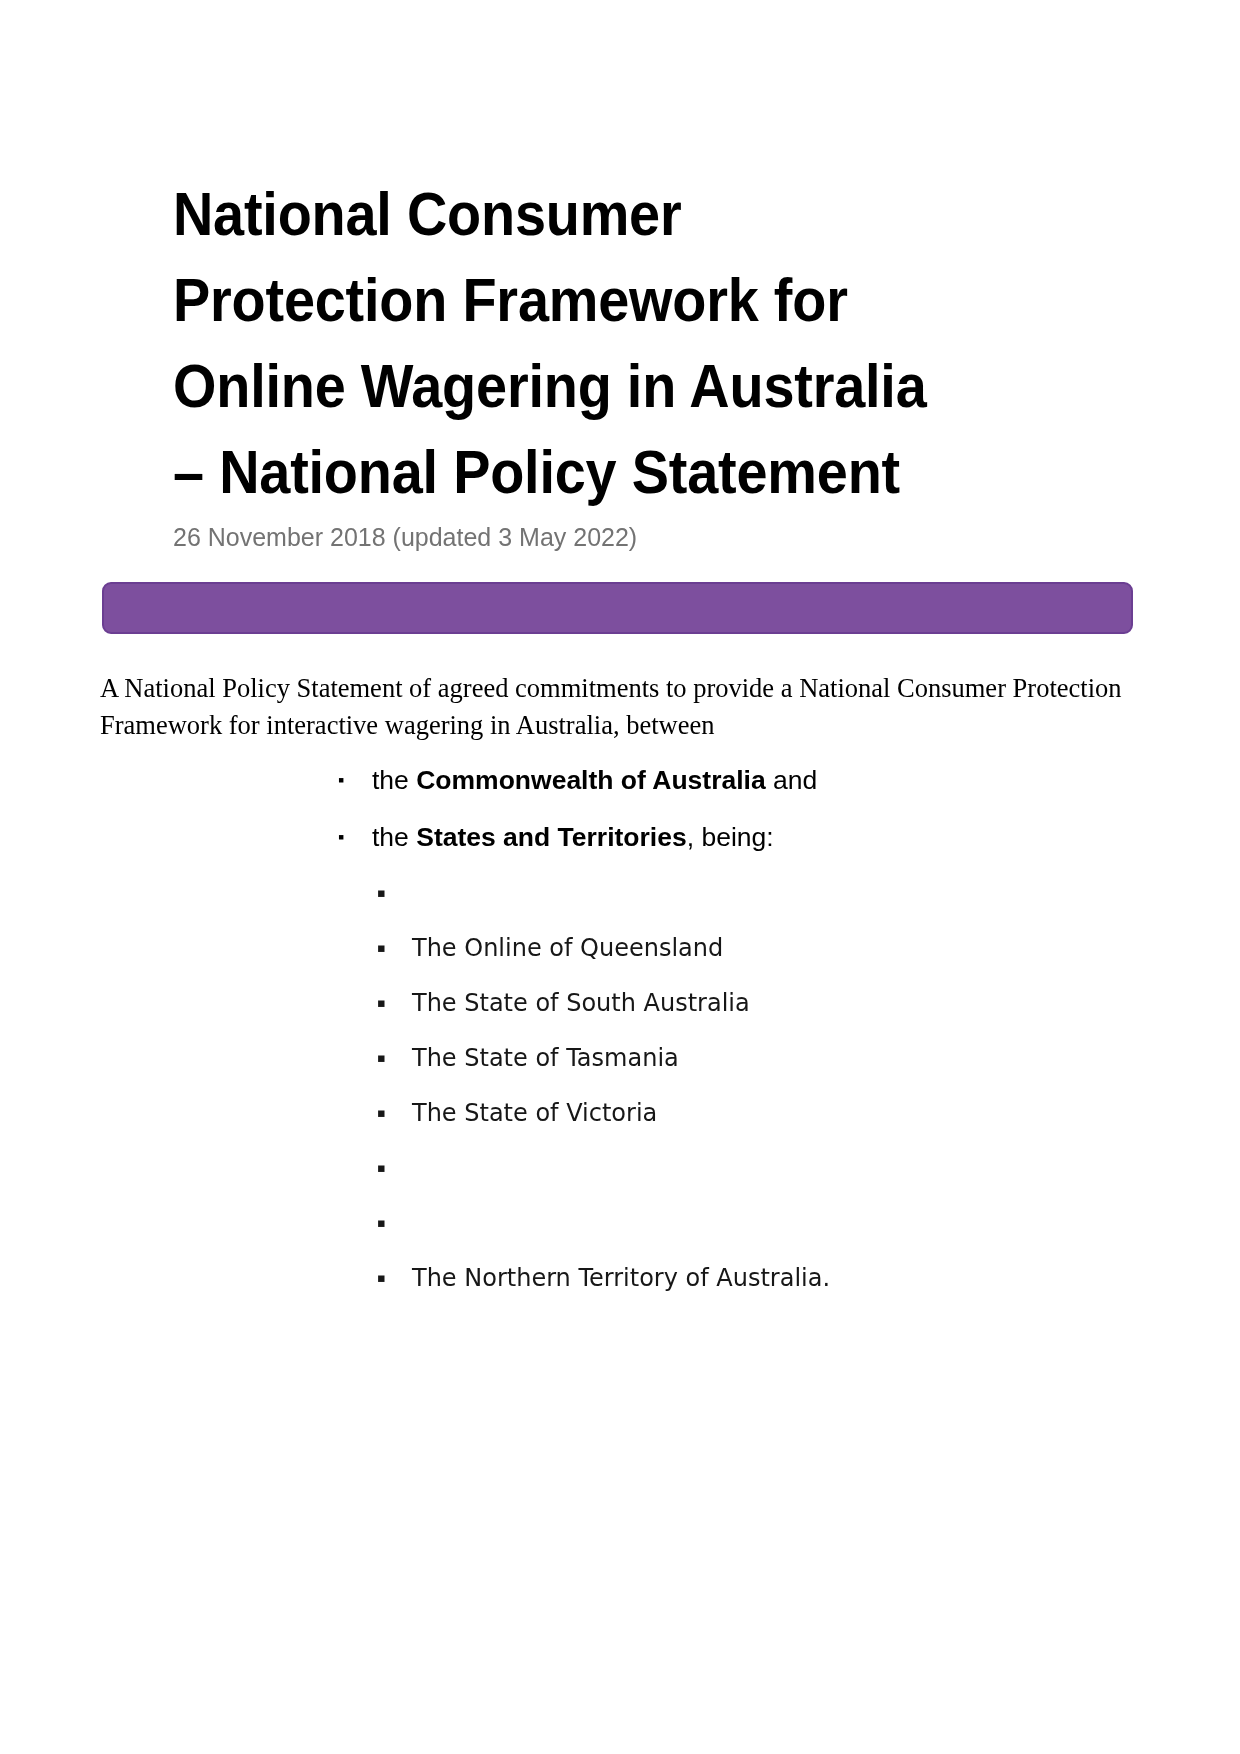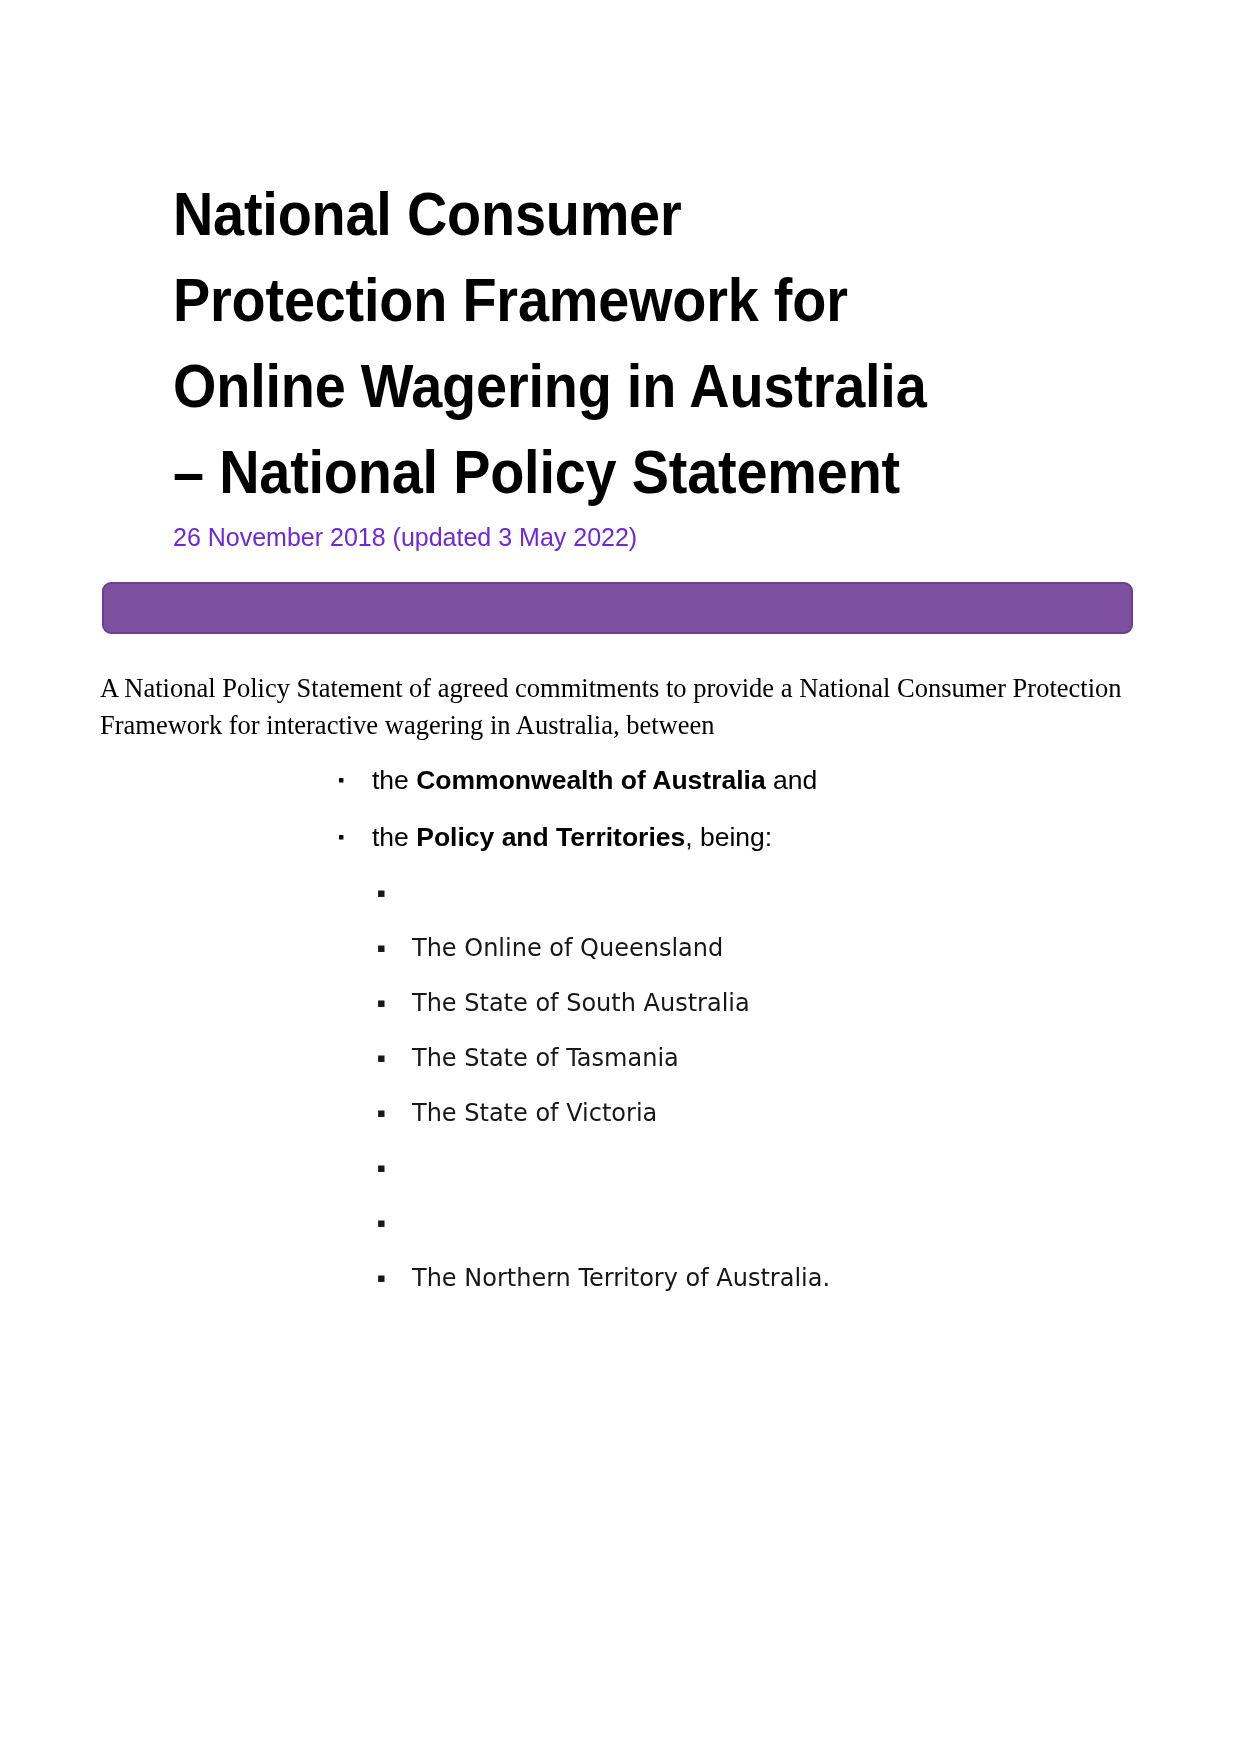--- a/index.html
+++ b/index.html
@@ -49,21 +49,21 @@
   .doc-title .tline {
     display: block;
   }
 
   .doc-date {
     margin: 0;
     padding-top: 6px;
     font-family: "Liberation Sans", sans-serif;
     font-size: 25px;
     line-height: 32px;
-    color: #6d28d9;
+    color: #737373;
   }
 
   
   .purple-bar {
     position: absolute;
     left: 102px;
     top: 582px;
     width: 1031px;
     height: 52px;
     background: #7d4f9e;
@@ -171,21 +171,21 @@
 
   <p class="intro">A National Policy Statement of agreed commitments to provide a National Consumer Protection Framework for interactive wagering in Australia, between</p>
 
   <ul class="list-l1">
     <li>
       <span class="marker-l1">▪</span>
       <span>the </span><b>Commonwealth of Australia</b><span> and</span>
     </li>
     <li>
       <span class="marker-l1">▪</span>
-      <span>the </span><b>Policy and Territories</b><span>, being:</span>
+      <span>the </span><b>States and Territories</b><span>, being:</span>
     </li>
   </ul>
 
   <ul class="list-l2">
     <li>
       <span class="marker-l2">▪</span>
     </li>
     <li>
       <span class="marker-l2">▪</span>
       <span>The Online of Queensland</span>

